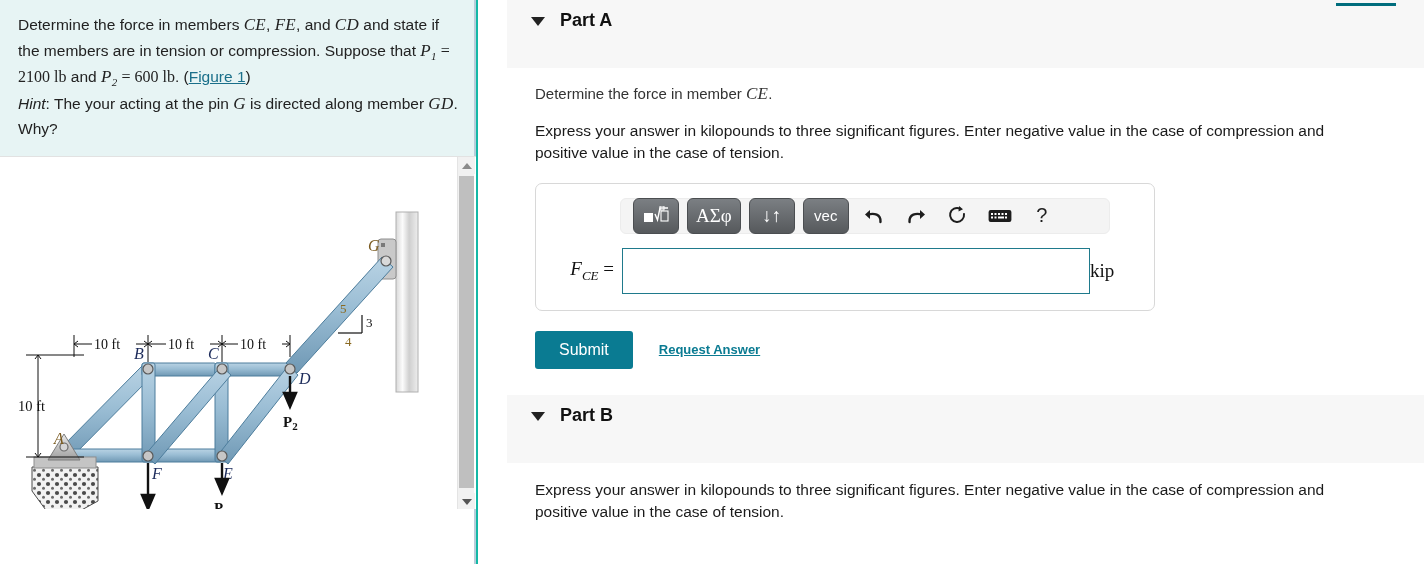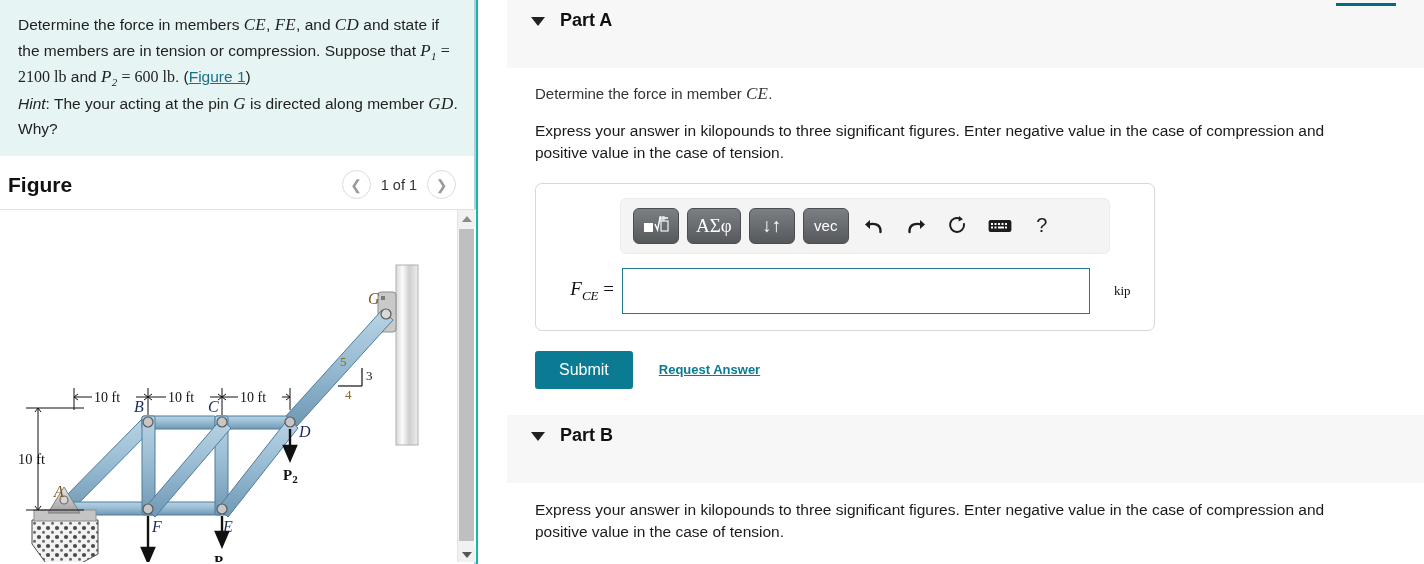--- a/index.html
+++ b/index.html
@@ -95,21 +95,21 @@
   .part-body { padding-left: 57px; padding-top: 16px; }
   .det-line { font-size: 15px; color:#333; margin-bottom: 16px; }
   .bold-instr { font-size: 15.5px; font-weight: normal; color:#1a1a1a; line-height: 1.45; max-width: 790px; }
 
   .answer-box {
     margin-top: 18px; width: 620px; border: 1px solid #d8d8d8; border-radius: 7px;
     background:#fff; padding: 12px 14px 16px 14px;
   }
   .mathbar {
     background:#f4f4f4; border:1px solid #ececec; border-radius: 6px;
-    height: 56px; display:flex; align-items:center; gap: 8px;
+    height: 36px; display:flex; align-items:center; gap: 8px;
     padding: 0 12px; margin: 2px 0 0 70px; width: 490px;
   }
   .mbtn {
     height: 36px; min-width: 46px; padding: 0 8px; border-radius: 6px;
     background: linear-gradient(#7b7f83, #56595c);
     border: 1px solid #4b4e51;
     color:#fff; display:flex; align-items:center; justify-content:center;
     font-family: "Liberation Serif", serif; font-size: 19px; cursor: pointer;
   }
   .mbtn.vec { font-family:"Liberation Sans", sans-serif; font-size: 15px; }
@@ -122,21 +122,21 @@
     width: 72px; text-align: right; padding-right: 8px;
     font-family: "Liberation Serif", serif; font-style: italic; font-size: 19px; color:#111;
   }
   .flabel sub { font-size: 13px; }
   .ansinput {
     width: 468px; height: 46px; border: 1px solid #1f7a8c; background:#fff;
     outline: none; font-size: 16px; padding: 0 8px;
     font-family: "Liberation Serif", serif;
   }
   .unit {
-    margin-left: 24px; font-family:"Liberation Serif", serif; font-size: 13px; color:#111;
+    font-family:"Liberation Serif", serif; font-size: 19px; color:#111;
   }
   .actions { display:flex; align-items:center; gap: 26px; margin-top: 20px; }
   .submit-btn {
     background:#0a7b92; color:#fff; border: none; border-radius: 3px;
     padding: 10px 24px; font-size: 16px; cursor:pointer;
     font-family:"Liberation Sans", sans-serif;
   }
   .req-link { color:#0a7b92; font-weight: bold; font-size: 13px; text-decoration: underline; cursor:pointer; }
 </style>
 </head>
@@ -146,28 +146,20 @@
 
   <div class="left-panel">
 
     <div class="question-box">
       <div class="question-text">
         <span>Determine the force in members </span><span class="mi">CE</span><span>, </span><span class="mi">FE</span><span>, and </span><span class="mi">CD</span><span> and state if the members are in tension or compression. Suppose that </span><span class="mi"><span>P</span><sub style="font-size:11px">1</sub></span><span class="mn"> = 2100 lb</span><span> and </span><span class="mi"><span>P</span><sub style="font-size:11px">2</sub></span><span class="mn"> = 600 lb</span><span>. (</span><span class="flink">Figure 1</span><span>)</span><br>
         <span class="hint-i">Hint</span><span>: The your acting at the pin </span><span class="mi">G</span><span> is directed along member </span><span class="mi">GD</span><span>. Why?</span>
       </div>
     </div>
 
-    <div class="figure-head">
-      <div class="figure-title">Figure</div>
-      <div class="pager">
-        <div class="pgbtn">❮</div>
-        <div class="pglabel">1 of 1</div>
-        <div class="pgbtn">❯</div>
-      </div>
-    </div>
 
     <div class="figure-area">
       <svg class="fig-canvas" width="460" height="353" viewBox="0 0 460 353">
         <defs>
           <linearGradient id="memgrad" x1="0" y1="0" x2="0" y2="1">
             <stop offset="0%" stop-color="#b9d3e4"></stop>
             <stop offset="45%" stop-color="#9abdd4"></stop>
             <stop offset="100%" stop-color="#6f98b4"></stop>
           </linearGradient>
           <linearGradient id="wallgrad" x1="0" y1="0" x2="1" y2="0">

